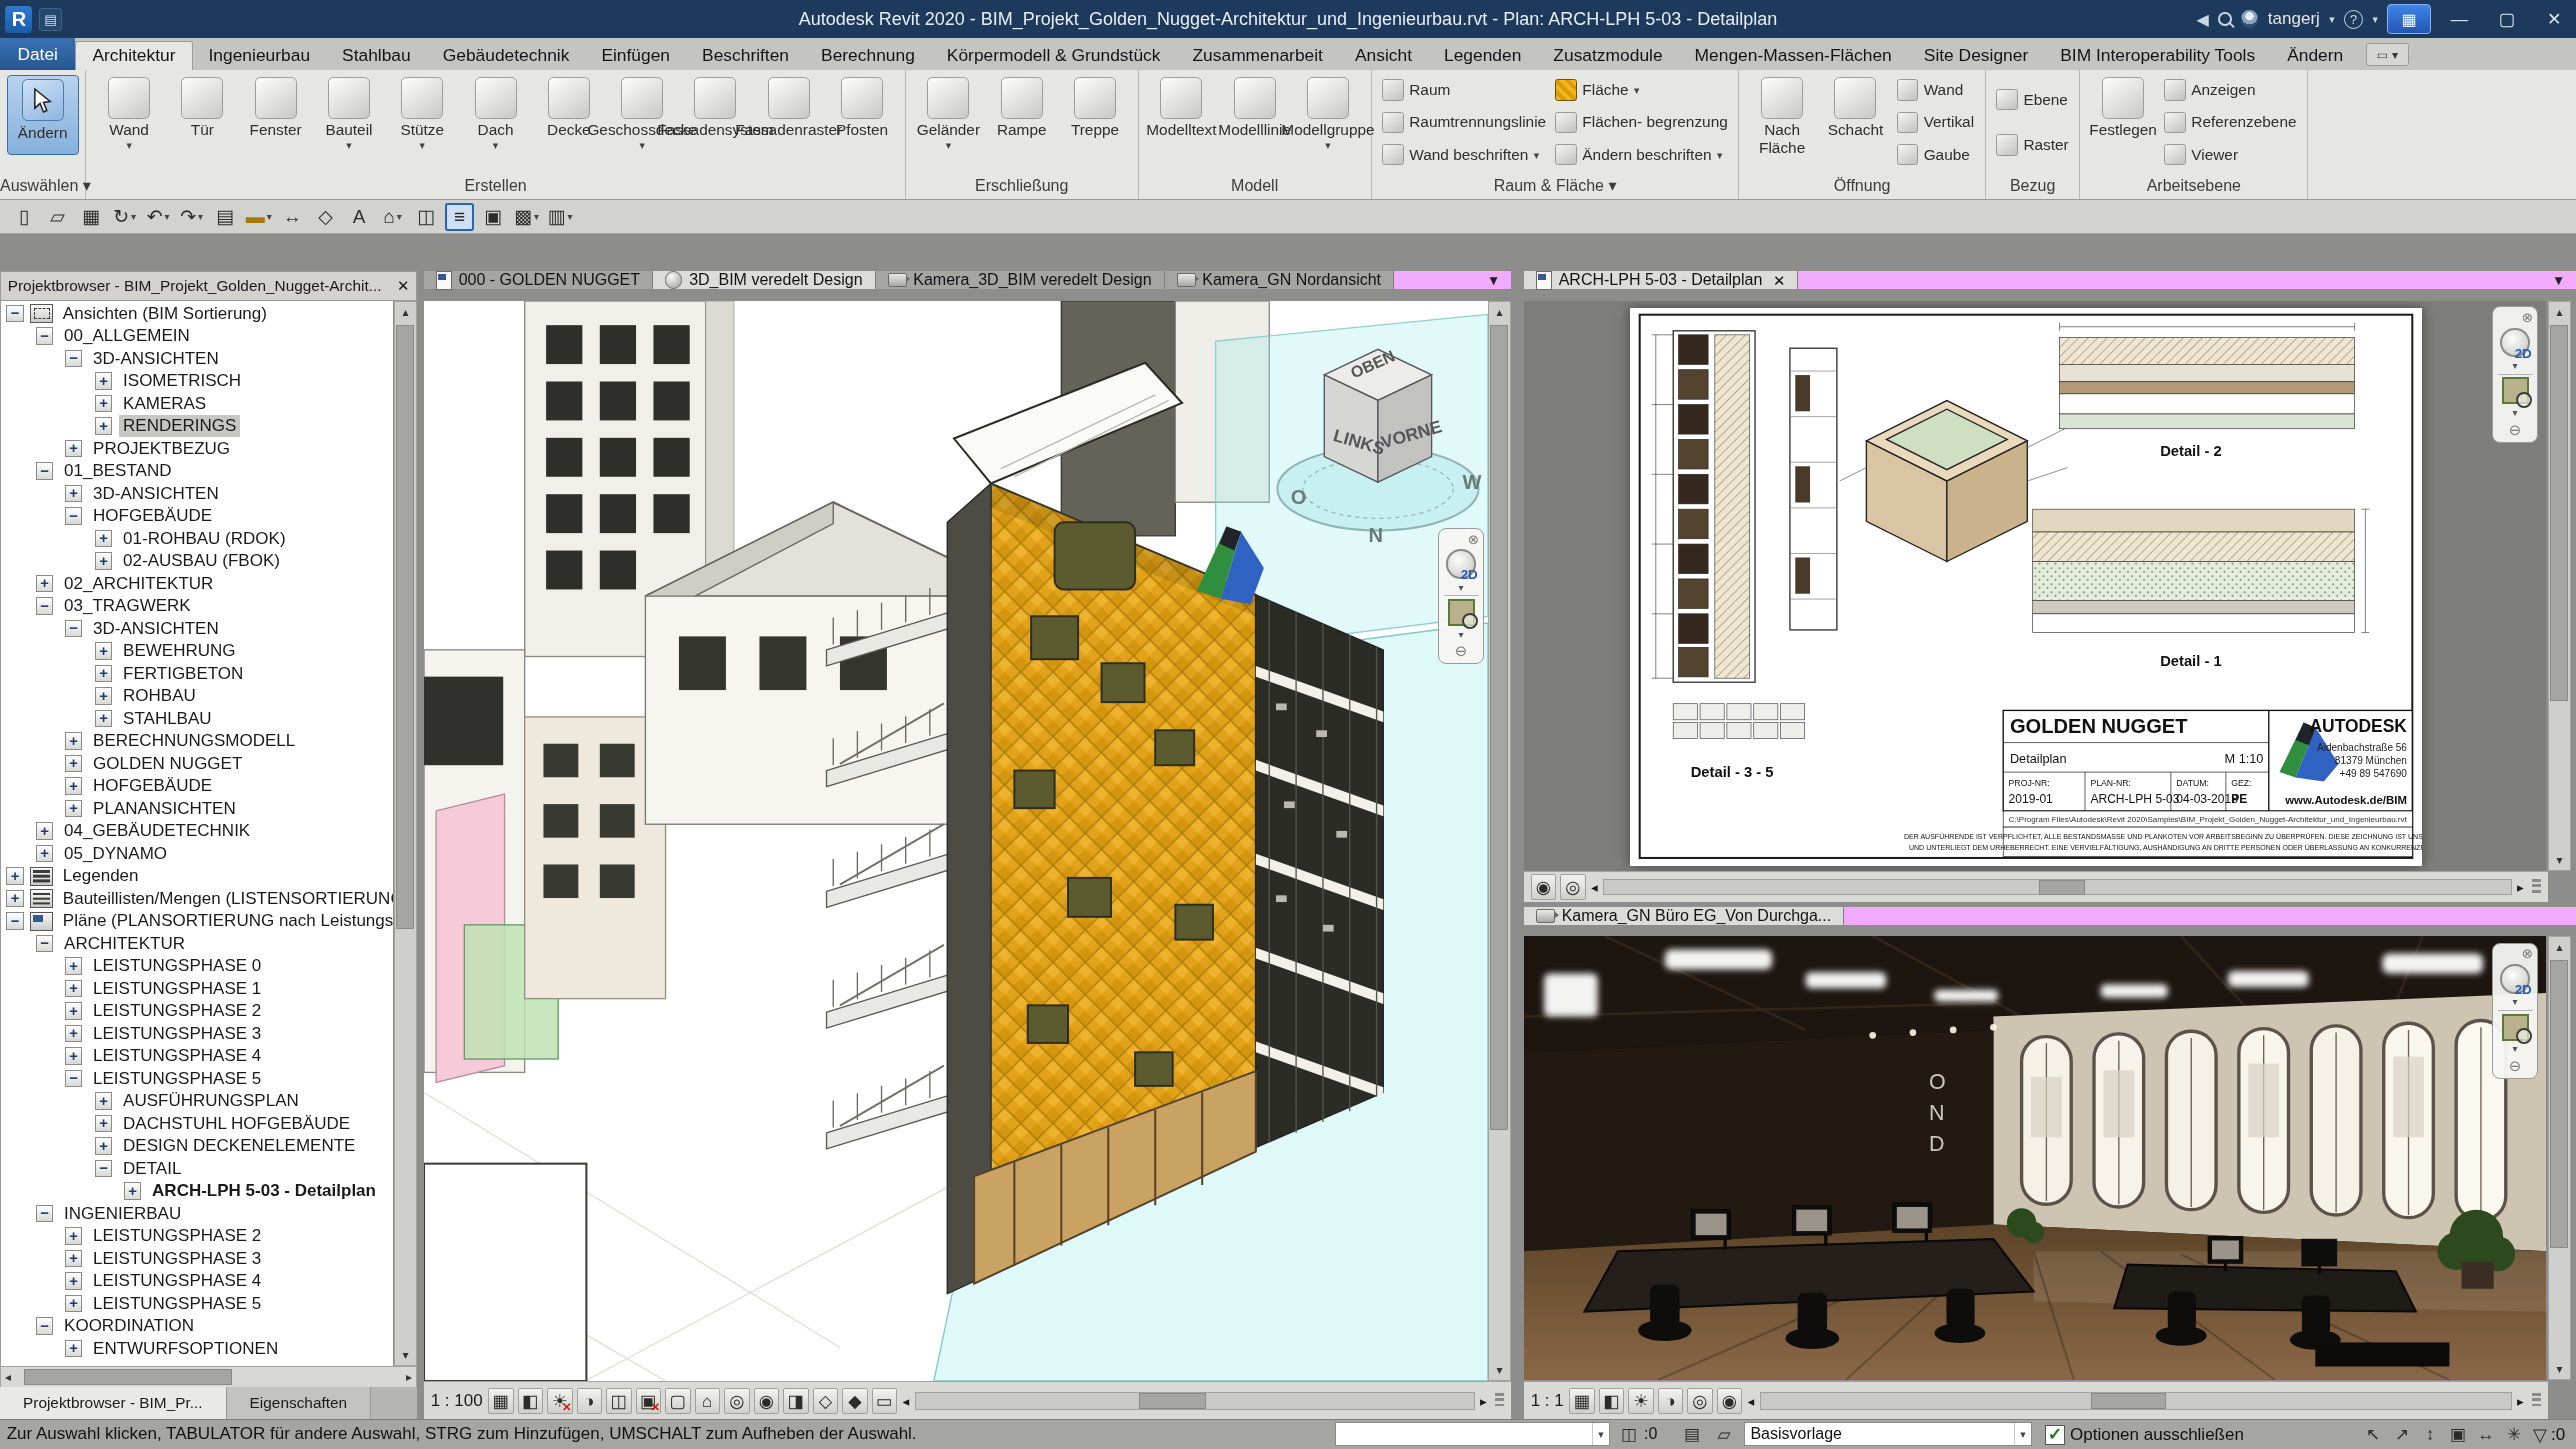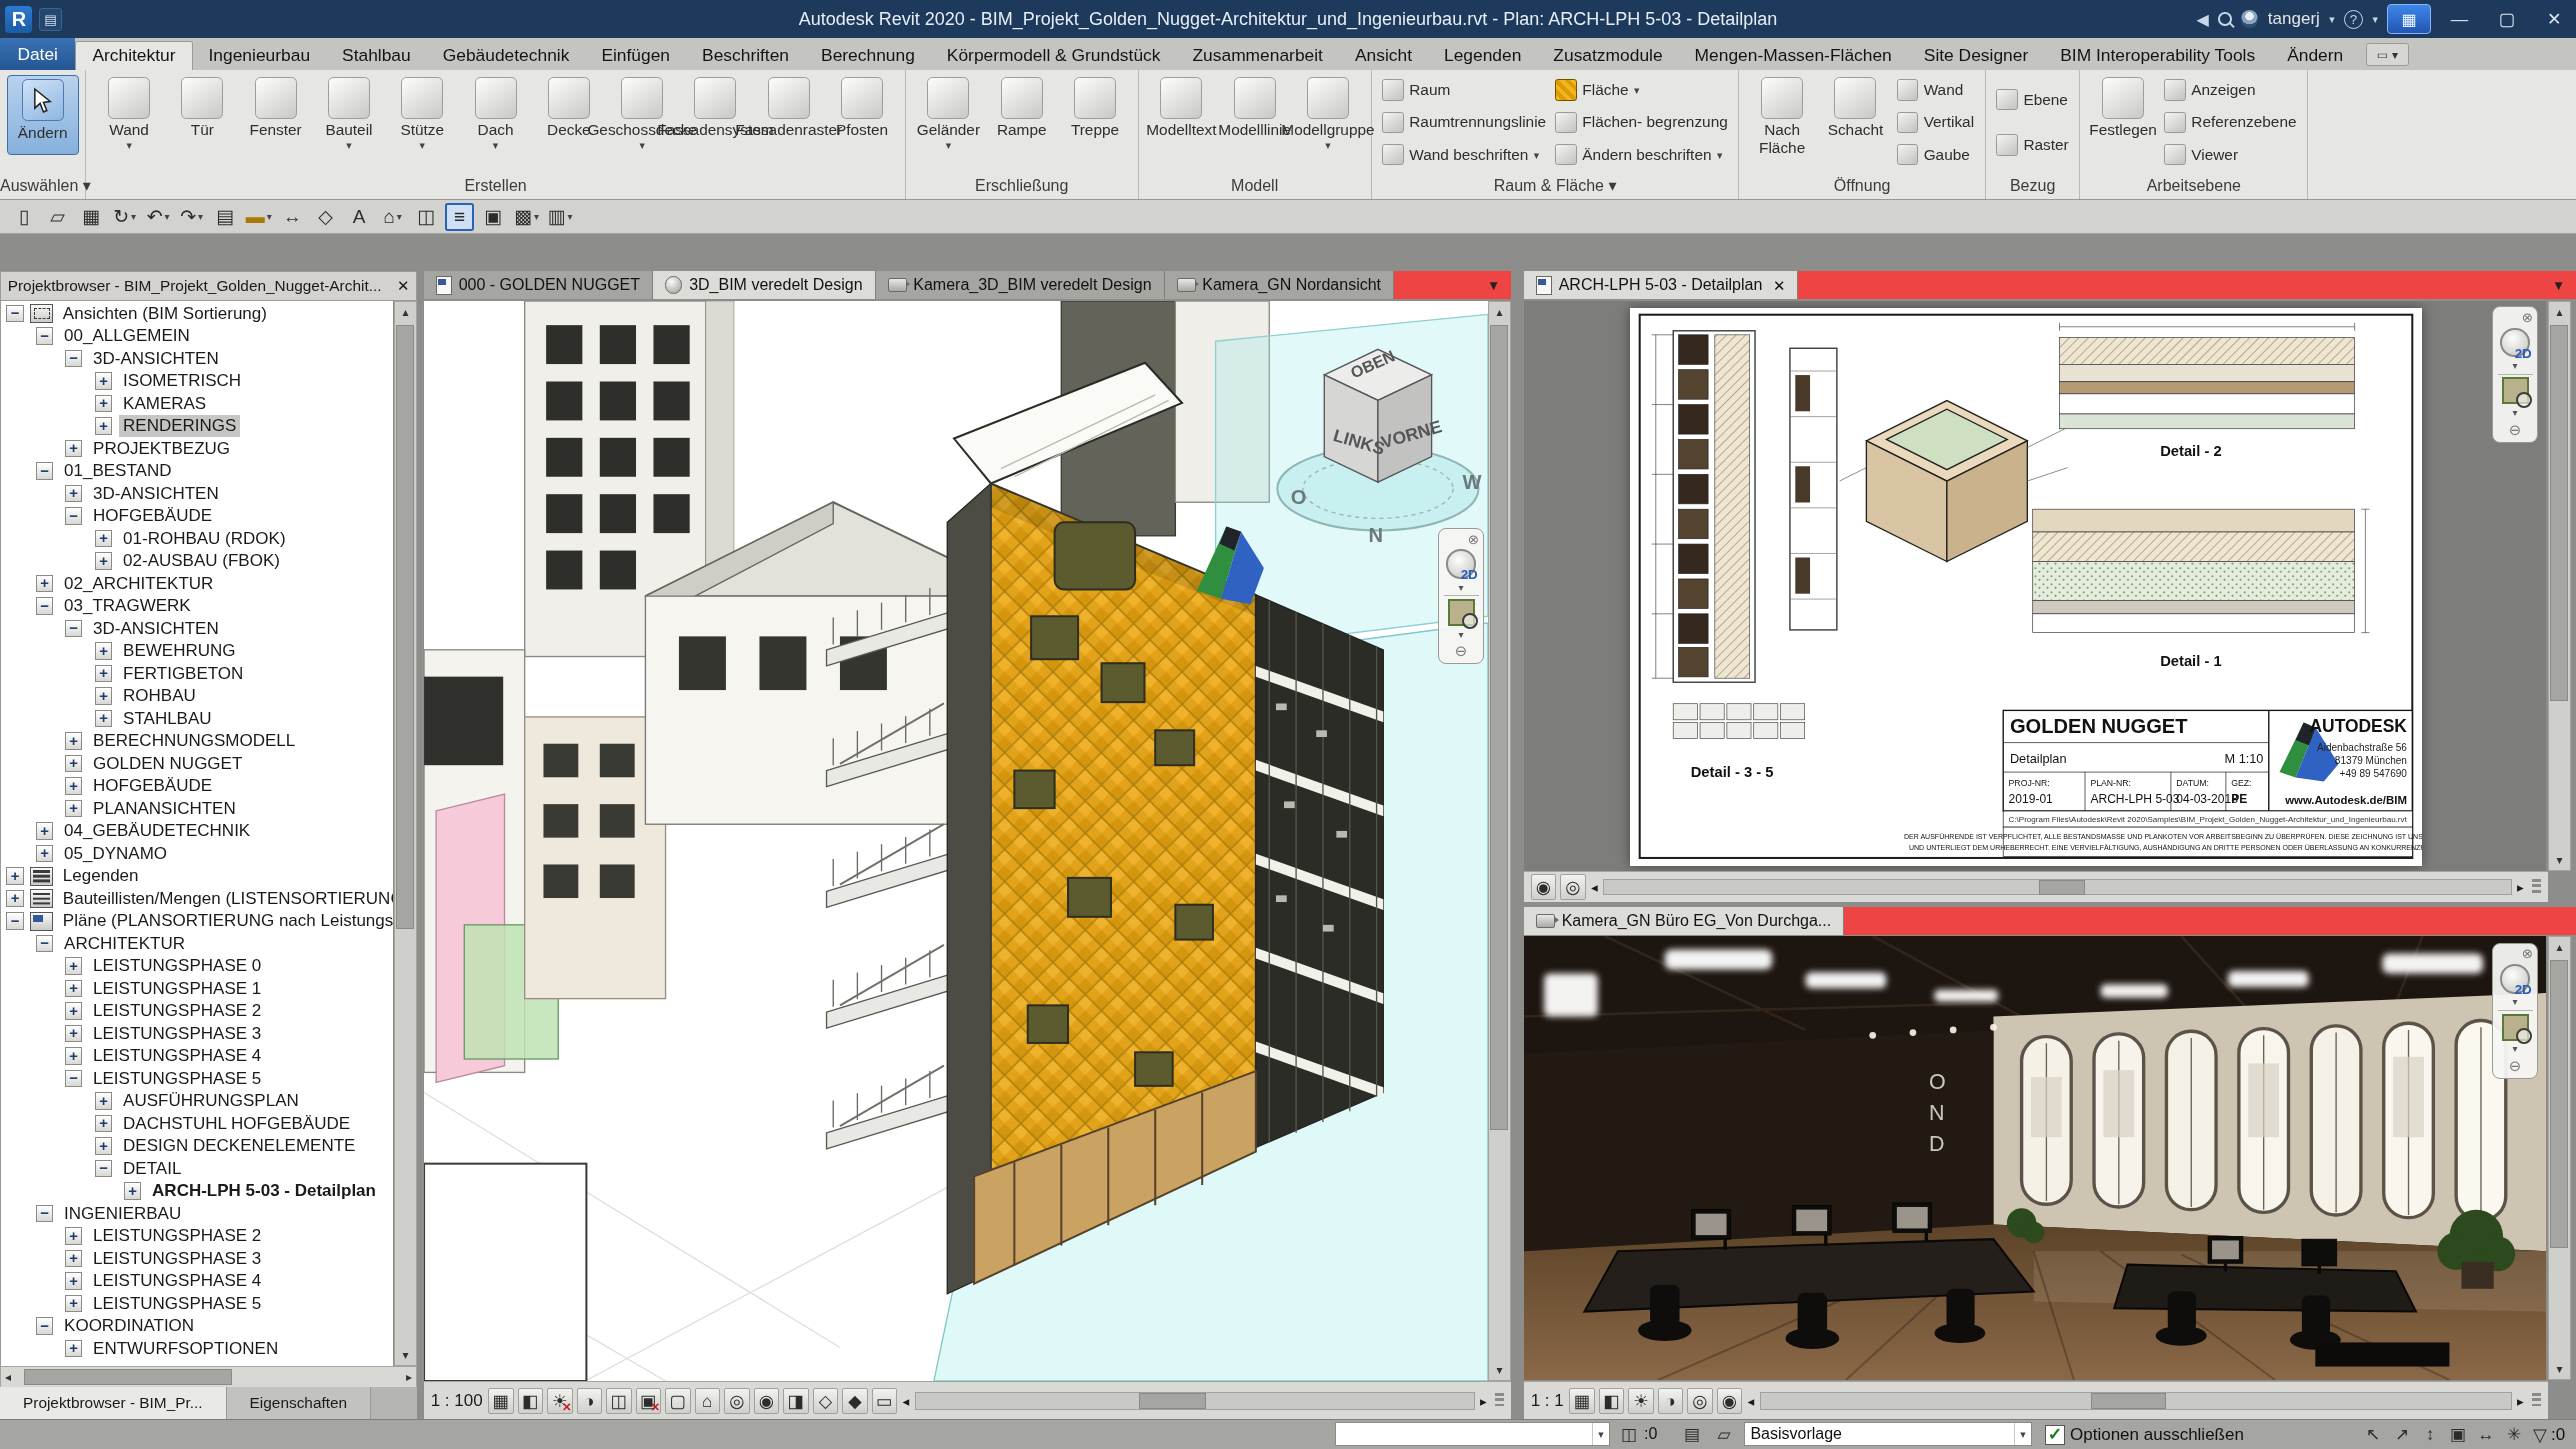--- a/index.html
+++ b/index.html
@@ -42,21 +42,21 @@
   .sicon.hl{background:repeating-linear-gradient(45deg,#f4b619 0 4px,#d99a0c 4px 8px);border:1.3px solid #6a5200;}
   .cursor-svg{width:23px;height:27px;}
   
   .qatrow{position:absolute;left:0;top:200px;width:2576px;height:34px;background:#d2d2cf;border-bottom:1.3px solid #a5a5a2;display:flex;align-items:center;padding-left:9.4px;gap:4px;}
   .qbtn{height:28px;min-width:29.5px;display:flex;align-items:center;justify-content:center;gap:2px;border-radius:2.7px;color:#2c2c2a;}
   .qg{font-size:19px;}
   .qdd{font-size:10px;color:#444;}
   .qbtn.qactive{border:2px solid #2a62b8;background:#cfe0f4;}
   .qy .qg{color:#a87808;}
   
-  .tabbar{position:absolute;height:28px;background:#ef4444;display:flex;align-items:stretch;}
+  .tabbar{position:absolute;height:18px;background:#f0abfc;display:flex;align-items:stretch;}
   .vtab{display:flex;align-items:center;gap:6.7px;padding:0 12px;font-size:16px;background:#a5a5a2;border-right:1.3px solid #7e7e7c;color:#121212;white-space:nowrap;}
   .vtab.active{background:#dcdcd9;}
   .vtab .x{font-size:14.8px;margin-left:4px;}
   .ticon-sheet{width:16px;height:19px;background:#f8f8f6;border:1.3px solid #6a6a66;position:relative;}
   .ticon-sheet::after{content:"";position:absolute;left:1.3px;top:2px;width:8px;height:6px;background:#35589a;}
   .ticon-3d{width:17.4px;height:17.4px;border-radius:50%;background:radial-gradient(circle at 35% 30%,#fafaf8,#9a9a96);border:1.3px solid #6a6a66;}
   .ticon-cam{width:19px;height:13.4px;background:linear-gradient(#e8e8e4,#a9a9a5);border:1.3px solid #6a6a66;border-radius:2px;position:relative;}
   .ticon-cam::after{content:"";position:absolute;right:-4.7px;top:2px;border-left:4.7px solid #6a6a66;border-top:3.4px solid transparent;border-bottom:3.4px solid transparent;}
   .tablist{margin-left:auto;align-self:center;font-size:13.4px;color:#222;padding:0 10.7px;}
   
@@ -1125,20 +1125,21 @@
       </span>
     <span style="font-size:13.4px;">◂</span>
     <span style="position:relative;flex:1;height:17.4px;background:#c9c9c5;border:0.7px solid #a0a09c;">
       <span class="hthumb" style="left:44%;width:10%;top:0;height:16px;"></span>
     </span>
     <span style="font-size:13.4px;">▸</span>
     <span class="grip"></span>
   </div>
 
   <div class="statusbar">
+    <span class="sb-hint">Zur Auswahl klicken, TABULATOR für andere Auswahl, STRG zum Hinzufügen, UMSCHALT zum Aufheben der Auswahl.</span>
     <div class="combo" style="left:1335px;width:275px;">
       <span></span>
         <span class="cdd">▾</span>
     </div>
     <span class="sbicon" style="left:1617px;">◫</span>
     <span style="position:absolute;left:1644px;top:5.4px;font-size:16px;">:0</span>
     <span class="sbicon" style="left:1680px;">▤</span>
     <span class="sbicon" style="left:1712px;">▱</span>
     <div class="combo" style="left:1744px;width:288px;">
       <span>Basisvorlage</span>

